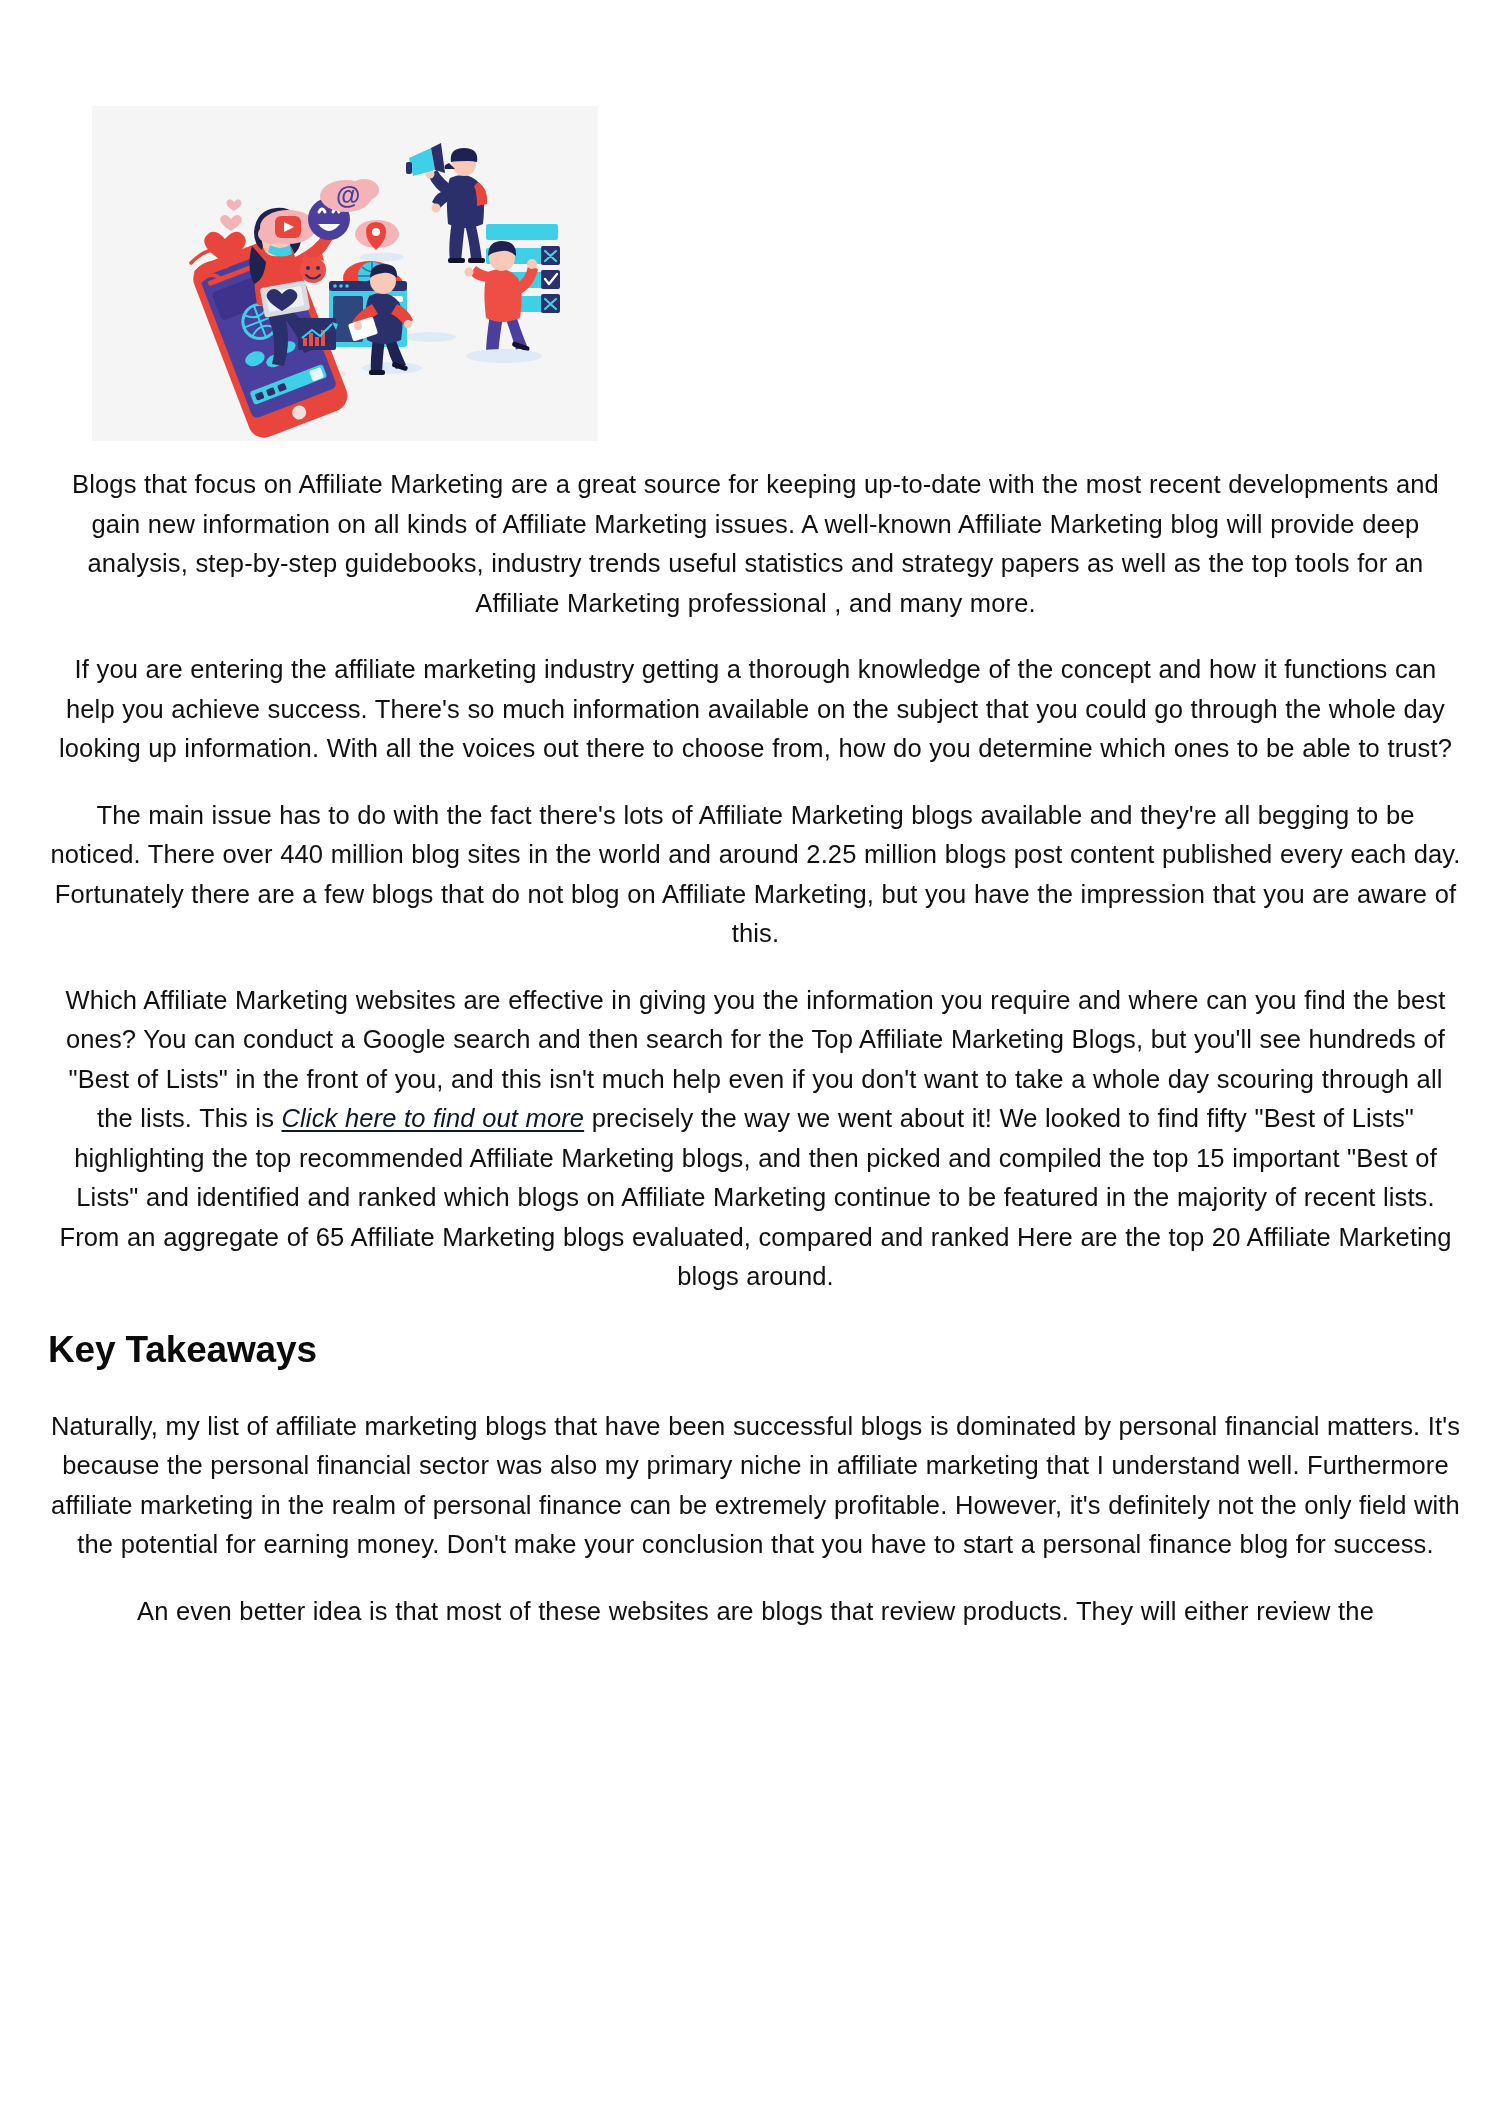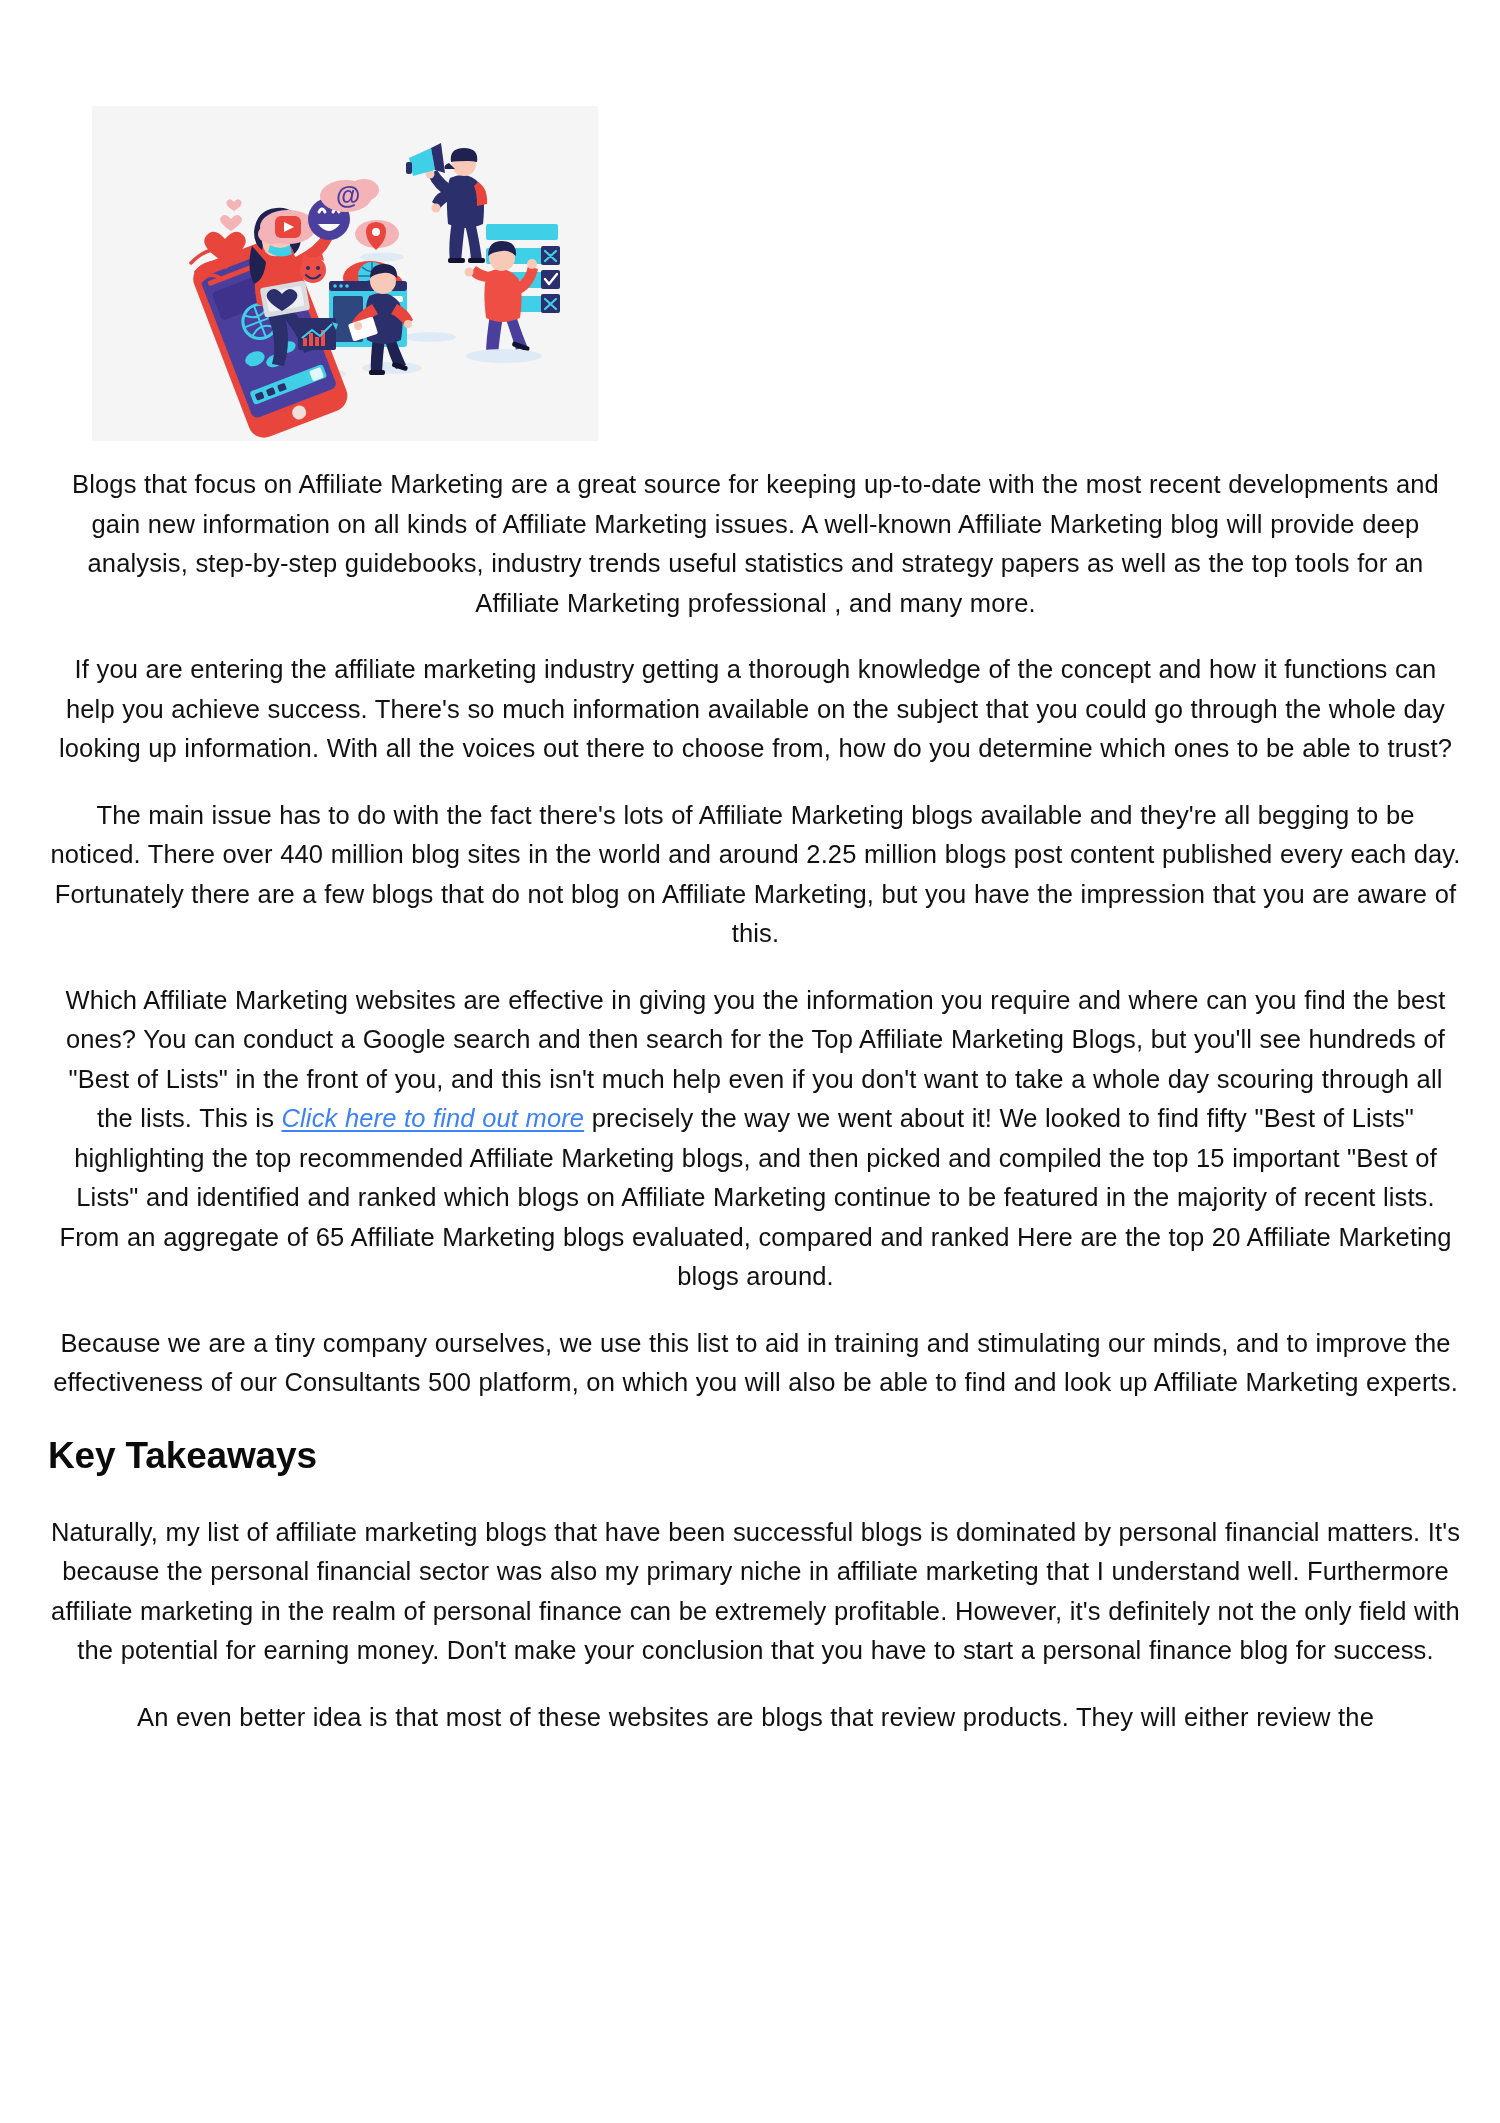--- a/index.html
+++ b/index.html
@@ -63,21 +63,21 @@
   .section-heading {
     font-size: 37px;
     line-height: 46px;
     font-weight: 700;
     color: #0b0b0b;
     margin: 30px 0 34px 0;
     letter-spacing: -0.004em;
   }
 
   a.inline-link {
-    color: #3b82f6;
+    color: #0f172a;
     font-style: italic;
     text-decoration: underline;
     text-underline-offset: 3px;
   }
 </style>
 </head>
 <body>
 
 <div class="page">
 
@@ -274,21 +274,20 @@
   <article class="article">
 
     <p class="para">Blogs that focus on Affiliate Marketing are a great source for keeping up-to-date with the most recent developments and gain new information on all kinds of Affiliate Marketing issues. A well-known Affiliate Marketing blog will provide deep analysis, step-by-step guidebooks, industry trends useful statistics and strategy papers as well as the top tools for an Affiliate Marketing professional , and many more.</p>
 
     <p class="para">If you are entering the affiliate marketing industry getting a thorough knowledge of the concept and how it functions can help you achieve success. There's so much information available on the subject that you could go through the whole day looking up information. With all the voices out there to choose from, how do you determine which ones to be able to trust?</p>
 
     <p class="para">The main issue has to do with the fact there's lots of Affiliate Marketing blogs available and they're all begging to be noticed. There over 440 million blog sites in the world and around 2.25 million blogs post content published every each day. Fortunately there are a few blogs that do not blog on Affiliate Marketing, but you have the impression that you are aware of this.</p>
 
     <p class="para"><span>Which Affiliate Marketing websites are effective in giving you the information you require and where can you find the best ones? You can conduct a Google search and then search for the Top Affiliate Marketing Blogs, but you'll see hundreds of "Best of Lists" in the front of you, and this isn't much help even if you don't want to take a whole day scouring through all the lists. This is </span><a class="inline-link" href="#">Click here to find out more</a><span> precisely the way we went about it! We looked to find fifty "Best of Lists" highlighting the top recommended Affiliate Marketing blogs, and then picked and compiled the top 15 important "Best of Lists" and identified and ranked which blogs on Affiliate Marketing continue to be featured in the majority of recent lists. From an aggregate of 65 Affiliate Marketing blogs evaluated, compared and ranked Here are the top 20 Affiliate Marketing blogs around.</span></p>
 
-    <p class="para">Because we are a tiny company ourselves, we use this list to aid in training and stimulating our minds, and to improve the effectiveness of our Consultants 500 platform, on which you will also be able to find and look up Affiliate Marketing experts.</p>
 
     <h2 class="section-heading">Key Takeaways</h2>
 
     <p class="para">Naturally, my list of affiliate marketing blogs that have been successful blogs is dominated by personal financial matters. It's because the personal financial sector was also my primary niche in affiliate marketing that I understand well. Furthermore affiliate marketing in the realm of personal finance can be extremely profitable. However, it's definitely not the only field with the potential for earning money. Don't make your conclusion that you have to start a personal finance blog for success.</p>
 
 
     <p class="para">An even better idea is that most of these websites are blogs that review products. They will either review the</p>
 
   </article>
 

